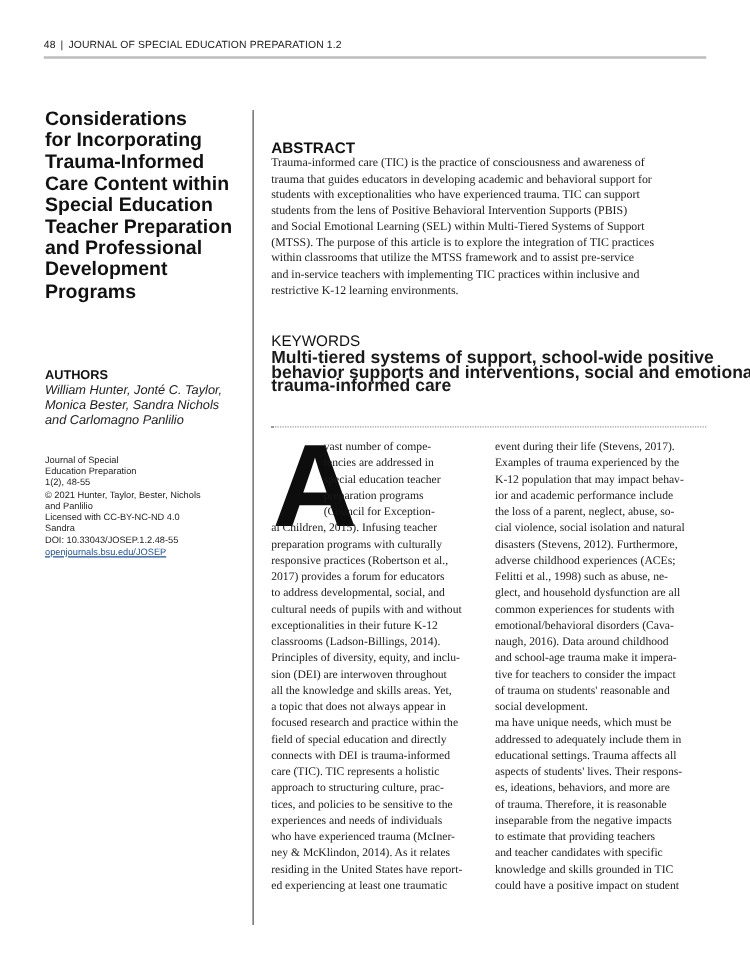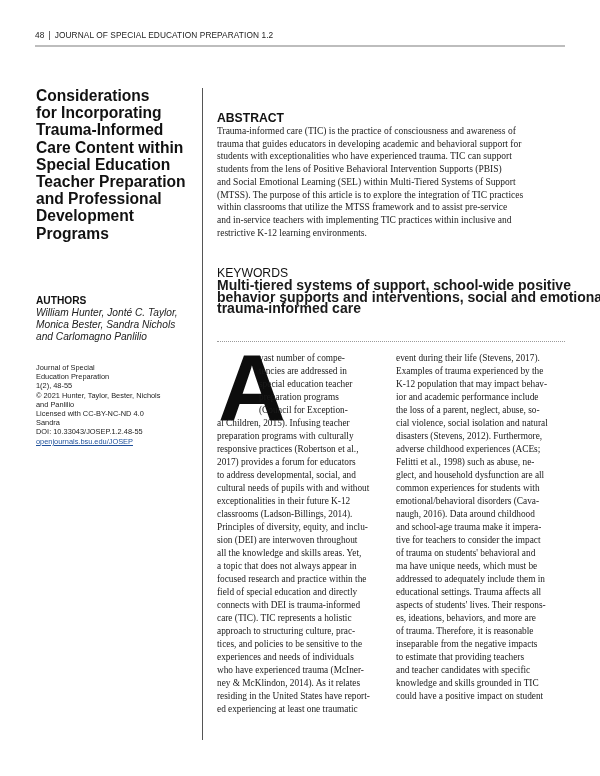--- a/index.html
+++ b/index.html
@@ -145,21 +145,22 @@
   <div>cial violence, social isolation and natural</div>
   <div>disasters (Stevens, 2012). Furthermore,</div>
   <div>adverse childhood experiences (ACEs;</div>
   <div>Felitti et al., 1998) such as abuse, ne-</div>
   <div>glect, and household dysfunction are all</div>
   <div>common experiences for students with</div>
   <div>emotional/behavioral disorders (Cava-</div>
   <div>naugh, 2016). Data around childhood</div>
   <div>and school-age trauma make it impera-</div>
   <div>tive for teachers to consider the impact</div>
-  <div>of trauma on students' behavioral and</div>
+  <div>of trauma on students' reasonable and</div>
+  <div>social development.</div>
   <div>ma have unique needs, which must be</div>
   <div>addressed to adequately include them in</div>
   <div>educational settings. Trauma affects all</div>
   <div>aspects of students' lives. Their respons-</div>
   <div>es, ideations, behaviors, and more are</div>
   <div>of trauma. Therefore, it is reasonable</div>
   <div>inseparable from the negative impacts</div>
   <div>to estimate that providing teachers</div>
   <div>and teacher candidates with specific</div>
   <div>knowledge and skills grounded in TIC</div>

